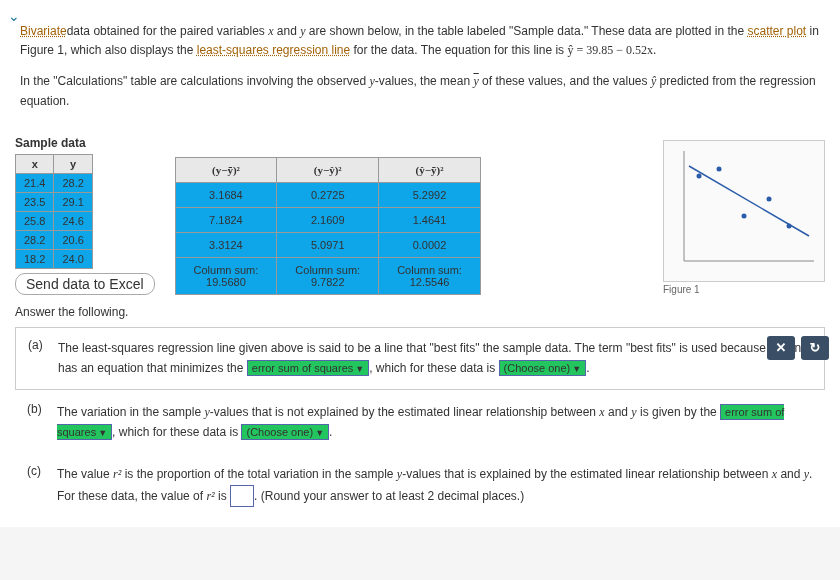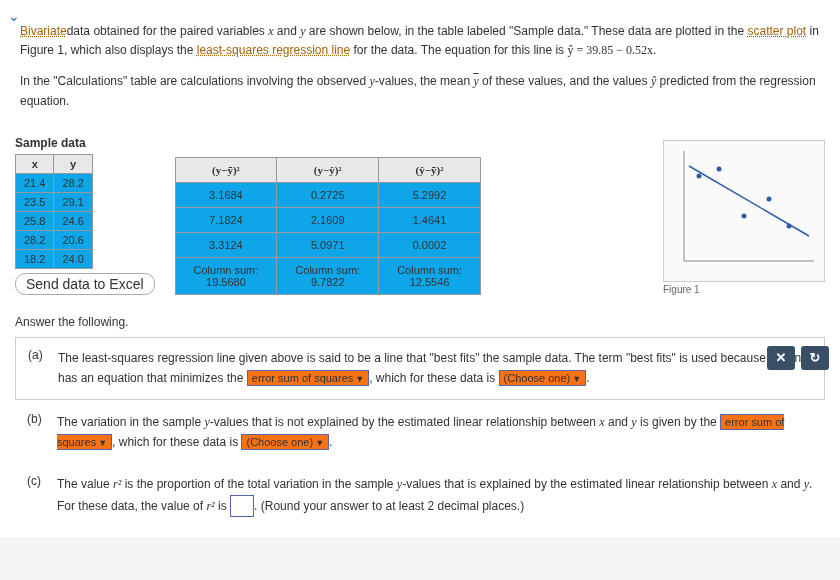--- a/index.html
+++ b/index.html
@@ -13,26 +13,26 @@
 .tbl{border-collapse:collapse;font-size:11px}
 .tbl th,.tbl td{border:1px solid #999;padding:3px 8px;text-align:center;background:#0ea5e9}
 .tbl th{background:#e8e8e8;font-weight:bold}
 .title{font-weight:bold;font-size:12px;margin-bottom:4px}
 .send{display:inline-block;border:1px solid #aaa;border-radius:10px;padding:2px 10px;font-size:14px;margin-top:4px;cursor:pointer}
 .calc{flex:1}
 .calc .tbl td,.calc .tbl th{padding:6px 18px}
 .plot{width:160px;height:140px;border:1px solid #ccc;background:#fafafa;position:relative}
 .plot svg{width:100%;height:100%}
 .figlbl{font-size:10px;color:#666;margin-top:2px}
-.ans{margin-top:20px;font-size:12px}
+.ans{margin-top:10px;font-size:12px}
 .qbox{border:1px solid #ccc;padding:10px 12px;margin-top:8px;position:relative;background:#fff}
 .qrow{display:flex;gap:10px;align-items:flex-start}
 .ql{width:20px;flex-shrink:0}
 .qt{flex:1;line-height:1.7}
-.sel{border:1px solid #56a;background:#f97316;padding:1px 4px;font-size:11px;color:#333}
+.sel{border:1px solid #56a;background:#22c55e;padding:1px 4px;font-size:11px;color:#333}
 .sel .arr{font-size:9px;margin-left:2px}
 .input{border:1px solid #56a;padding:1px 6px;font-size:11px;display:inline-block;min-width:10px}
 .btns{position:absolute;right:-5px;top:8px;display:flex;gap:6px}
 .btn{width:28px;height:24px;background:#3a4f66;color:#fff;border:none;border-radius:3px;font-size:13px;font-weight:bold;cursor:pointer;display:flex;align-items:center;justify-content:center}
 .bar{text-decoration:overline}
 </style>
 </head>
 <body>
 
 <div class="page">

